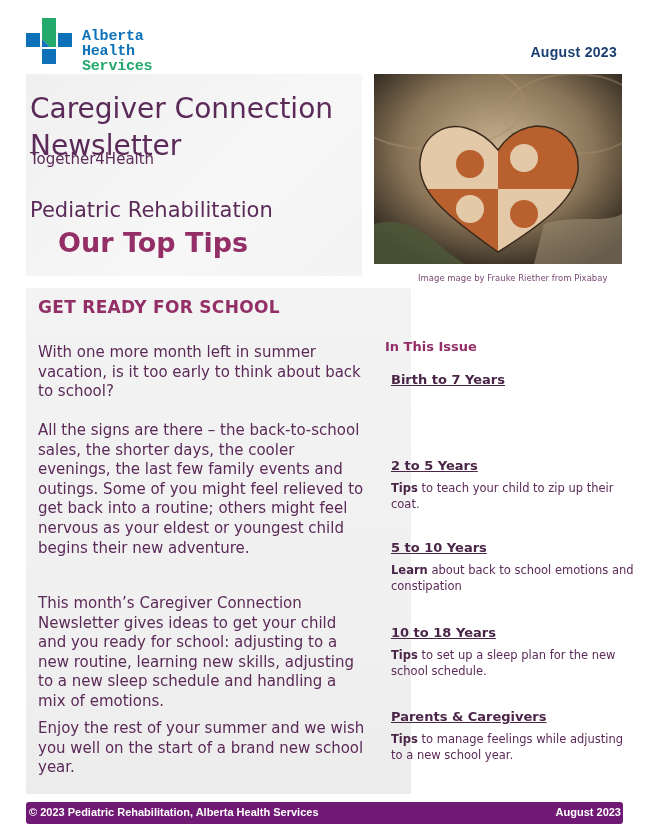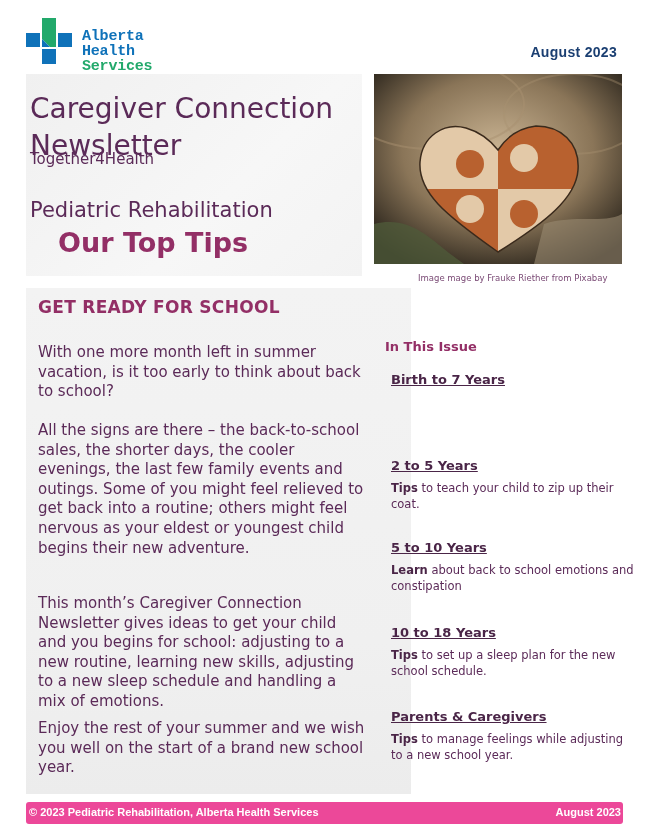--- a/index.html
+++ b/index.html
@@ -36,21 +36,21 @@
   .p4 { top:431px; }
 
   
   .toc-title { left:385px; top:339px; font-size:13px; font-weight:bold; color:#932f66; }
   .toc-item { position:absolute; left:391px; width:245px; }
   .toc-head { font-size:13px; font-weight:bold; color:#4a2547; text-decoration:underline; display:block; cursor:pointer; }
   .toc-desc { font-size:11.5px; line-height:16px; color:#5b2a58; margin-top:7px; display:block; }
   .toc-desc b { color:#4a2547; }
 
   
-  .footer { left:26px; top:802px; width:597px; height:22px; background:#ec4899; border-radius:3px; }
+  .footer { left:26px; top:802px; width:597px; height:22px; background:#701a75; border-radius:3px; }
   .footer-left { left:3px; top:4px; font-family:"Liberation Sans", sans-serif; font-weight:bold; font-size:11px; color:#ffffff; }
   .footer-right { right:2px; top:4px; font-family:"Liberation Sans", sans-serif; font-weight:bold; font-size:11px; color:#ffffff; }
 </style>
 </head>
 <body>
 
 <div class="abs logo">
   <svg class="logo-mark" viewBox="0 0 46 46">
     <rect x="0" y="15" width="14" height="14" fill="#0f72b9"></rect>
     <rect x="32" y="15" width="14" height="14" fill="#0f72b9"></rect>
@@ -102,21 +102,21 @@
     </g>
     <path d="M124,178 C70,140 44,118 46,88 C48,62 70,48 92,54 C106,58 116,66 124,76 C132,64 144,54 162,52 C186,52 206,68 204,96 C202,124 172,148 124,178 Z" fill="none" stroke="#3a2a1c" stroke-width="1.5"></path>
   </svg>
 </div>
 <div class="abs caption">Image mage by Frauke Riether from Pixabay</div>
 
 <div class="abs body-panel">
   <div class="abs section-title">GET READY FOR SCHOOL</div>
   <p class="abs para p1">With one more month left in summer vacation, is it too early to think about back to school?</p>
   <p class="abs para p2">All the signs are there – the back-to-school sales, the shorter days, the cooler evenings, the last few family events and outings. Some of you might feel relieved to get back into a routine; others might feel nervous as your eldest or youngest child begins their new adventure.</p>
-  <p class="abs para p3">This month’s Caregiver Connection Newsletter gives ideas to get your child and you begins for school:  adjusting to a new routine, learning new skills, adjusting to a new sleep schedule and handling a mix of emotions.</p>
+  <p class="abs para p3">This month’s Caregiver Connection Newsletter gives ideas to get your child and you ready for school:  adjusting to a new routine, learning new skills, adjusting to a new sleep schedule and handling a mix of emotions.</p>
   <p class="abs para p4">Enjoy the rest of your summer and we wish you well on the start of a brand new school year.</p>
 </div>
 
 <div class="abs toc-title">In This Issue</div>
 
 <div class="toc-item" style="top:372px">
   <span class="toc-head">Birth to 7 Years</span>
 </div>
 
 <div class="toc-item" style="top:458px">

